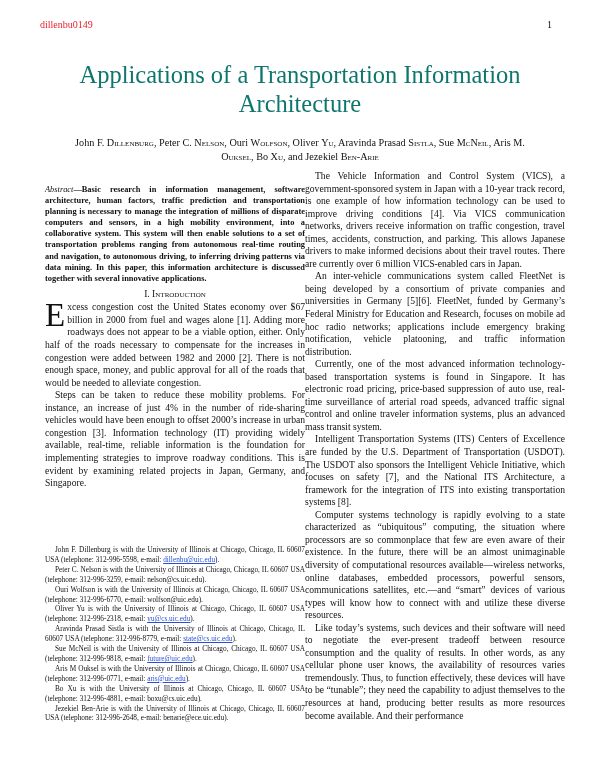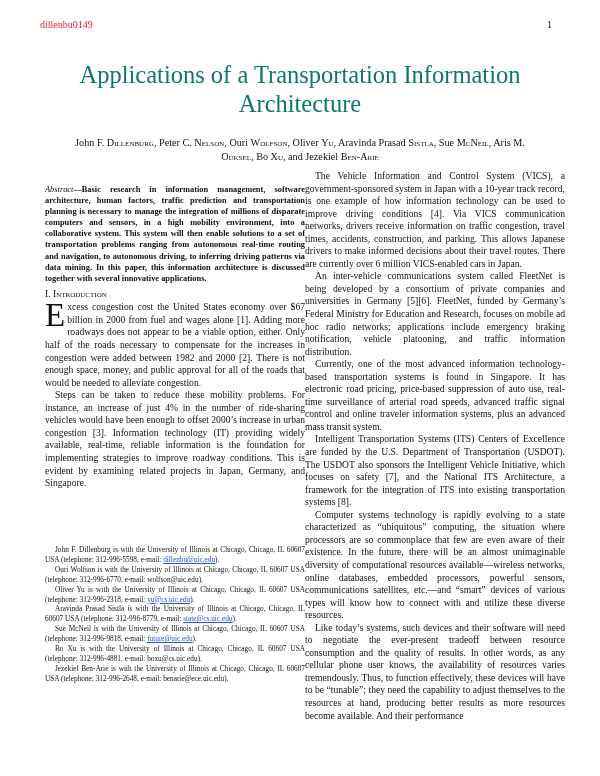--- a/index.html
+++ b/index.html
@@ -14,21 +14,21 @@
   .sc { font-variant:small-caps; }
   .col { position:absolute; width:260px; font-size:9.6px; line-height:12.55px; text-align:justify; }
   .col p { margin:0; }
   .left { left:45px; top:184px; }
   .right { left:305px; top:170px; }
   .ind { text-indent:10px; }
   .abs { font-weight:bold; font-size:8.4px; line-height:11.1px; }
   .abs i { font-weight:normal; }
   .idx { font-weight:bold; font-size:8.4px; line-height:11.1px; text-indent:10px; margin-top:3px !important; }
   .idx i { font-weight:normal; }
-  .sec { font-size:9.6px; margin:4px 0 1px 0 !important; }
+  .sec { text-align:center; font-size:9.6px; margin:4px 0 1px 0 !important; }
   .dropcap { float:left; font-size:33px; line-height:26px; margin:1px 2px 0 0; }
   .fn { position:absolute; left:45px; top:545px; width:260px; font-size:7.3px; line-height:9.9px; text-align:justify; }
   .fn p { margin:0; text-indent:10px; }
   .link { color:#2a4fd6; text-decoration:underline; }
 </style>
 </head>
 <body>
 
 <div>
   <span class="hdr-id">dillenbu0149</span>
@@ -41,24 +41,26 @@
 
 <div class="col left">
   <p class="abs"><i>Abstract</i><span>—Basic research in information management, software architecture, human factors, traffic prediction and transportation planning is necessary to manage the integration of millions of disparate computers and sensors, in a high mobility environment, into a collaborative system. This system will then enable solutions to a set of transportation problems ranging from autonomous real-time routing and navigation, to autonomous driving, to inferring driving patterns via data mining. In this paper, this information architecture is discussed together with several innovative applications.</span></p>
   <p class="sec sc">I. Introduction</p>
   <p><span class="dropcap">E</span><span>xcess congestion cost the United States economy over $67 billion in 2000 from fuel and wages alone [1]. Adding more roadways does not appear to be a viable option, either. Only half of the roads necessary to compensate for the increases in congestion were added between 1982 and 2000 [2]. There is not enough space, money, and public approval for all of the roads that would be needed to alleviate congestion.</span></p>
   <p class="ind">Steps can be taken to reduce these mobility problems. For instance, an increase of just 4% in the number of ride-sharing vehicles would have been enough to offset 2000’s increase in urban congestion [3]. Information technology (IT) providing widely available, real-time, reliable information is the foundation for implementing strategies to improve roadway conditions. This is evident by examining related projects in Japan, Germany, and Singapore.</p>
 </div>
 
 <div class="fn" id="footnotes">
     <p>John F. Dillenburg is with the University of Illinois at Chicago, Chicago, IL 60607 USA (telephone: 312-996-5598, e-mail: <span class="link">dillenbu@uic.edu</span>).</p>
+    <p>Peter C. Nelson is with the University of Illinois at Chicago, Chicago, IL 60607 USA (telephone: 312-996-3259, e-mail: <span>nelson@cs.uic.edu</span>).</p>
     <p>Ouri Wolfson is with the University of Illinois at Chicago, Chicago, IL 60607 USA (telephone: 312-996-6770, e-mail: <span>wolfson@uic.edu</span>).</p>
     <p>Oliver Yu is with the University of Illinois at Chicago, Chicago, IL 60607 USA (telephone: 312-996-2318, e-mail: <span class="link">yu@cs.uic.edu</span>).</p>
     <p>Aravinda Prasad Sistla is with the University of Illinois at Chicago, Chicago, IL 60607 USA (telephone: 312-996-8779, e-mail: <span class="link">state@cs.uic.edu</span>).</p>
     <p>Sue McNeil is with the University of Illinois at Chicago, Chicago, IL 60607 USA (telephone: 312-996-9818, e-mail: <span class="link">future@uic.edu</span>).</p>
+    <p>Aris M Ouksel is with the University of Illinois at Chicago, Chicago, IL 60607 USA (telephone: 312-996-0771, e-mail: <span class="link">aris@uic.edu</span>).</p>
     <p>Bo Xu is with the University of Illinois at Chicago, Chicago, IL 60607 USA (telephone: 312-996-4881, e-mail: <span>boxu@cs.uic.edu</span>).</p>
     <p>Jezekiel Ben-Arie is with the University of Illinois at Chicago, Chicago, IL 60607 USA (telephone: 312-996-2648, e-mail: <span>benarie@ece.uic.edu</span>).</p>
   </div>
 
 <div class="col right" id="rightcol">
     <p class="ind">The Vehicle Information and Control System (VICS), a government-sponsored system in Japan with a 10-year track record, is one example of how information technology can be used to improve driving conditions [4]. Via VICS communication networks, drivers receive information on traffic congestion, travel times, accidents, construction, and parking. This allows Japanese drivers to make informed decisions about their travel routes. There are currently over 6 million VICS-enabled cars in Japan.</p>
     <p class="ind">An inter-vehicle communications system called FleetNet is being developed by a consortium of private companies and universities in Germany [5][6]. FleetNet, funded by Germany’s Federal Ministry for Education and Research, focuses on mobile ad hoc radio networks; applications include emergency braking notification, vehicle platooning, and traffic information distribution.</p>
     <p class="ind">Currently, one of the most advanced information technology-based transportation systems is found in Singapore. It has electronic road pricing, price-based suppression of auto use, real-time surveillance of arterial road speeds, advanced traffic signal control and online traveler information systems, plus an advanced mass transit system.</p>
     <p class="ind">Intelligent Transportation Systems (ITS) Centers of Excellence are funded by the U.S. Department of Transportation (USDOT). The USDOT also sponsors the Intelligent Vehicle Initiative, which focuses on safety [7], and the National ITS Architecture, a framework for the integration of ITS into existing transportation systems [8].</p>
     <p class="ind">Computer systems technology is rapidly evolving to a state characterized as “ubiquitous” computing, the situation where processors are so commonplace that few are even aware of their existence. In the future, there will be an almost unimaginable diversity of computational resources available—wireless networks, online databases, embedded processors, powerful sensors, communications satellites, etc.—and “smart” devices of various types will know how to connect with and utilize these diverse resources.</p>

